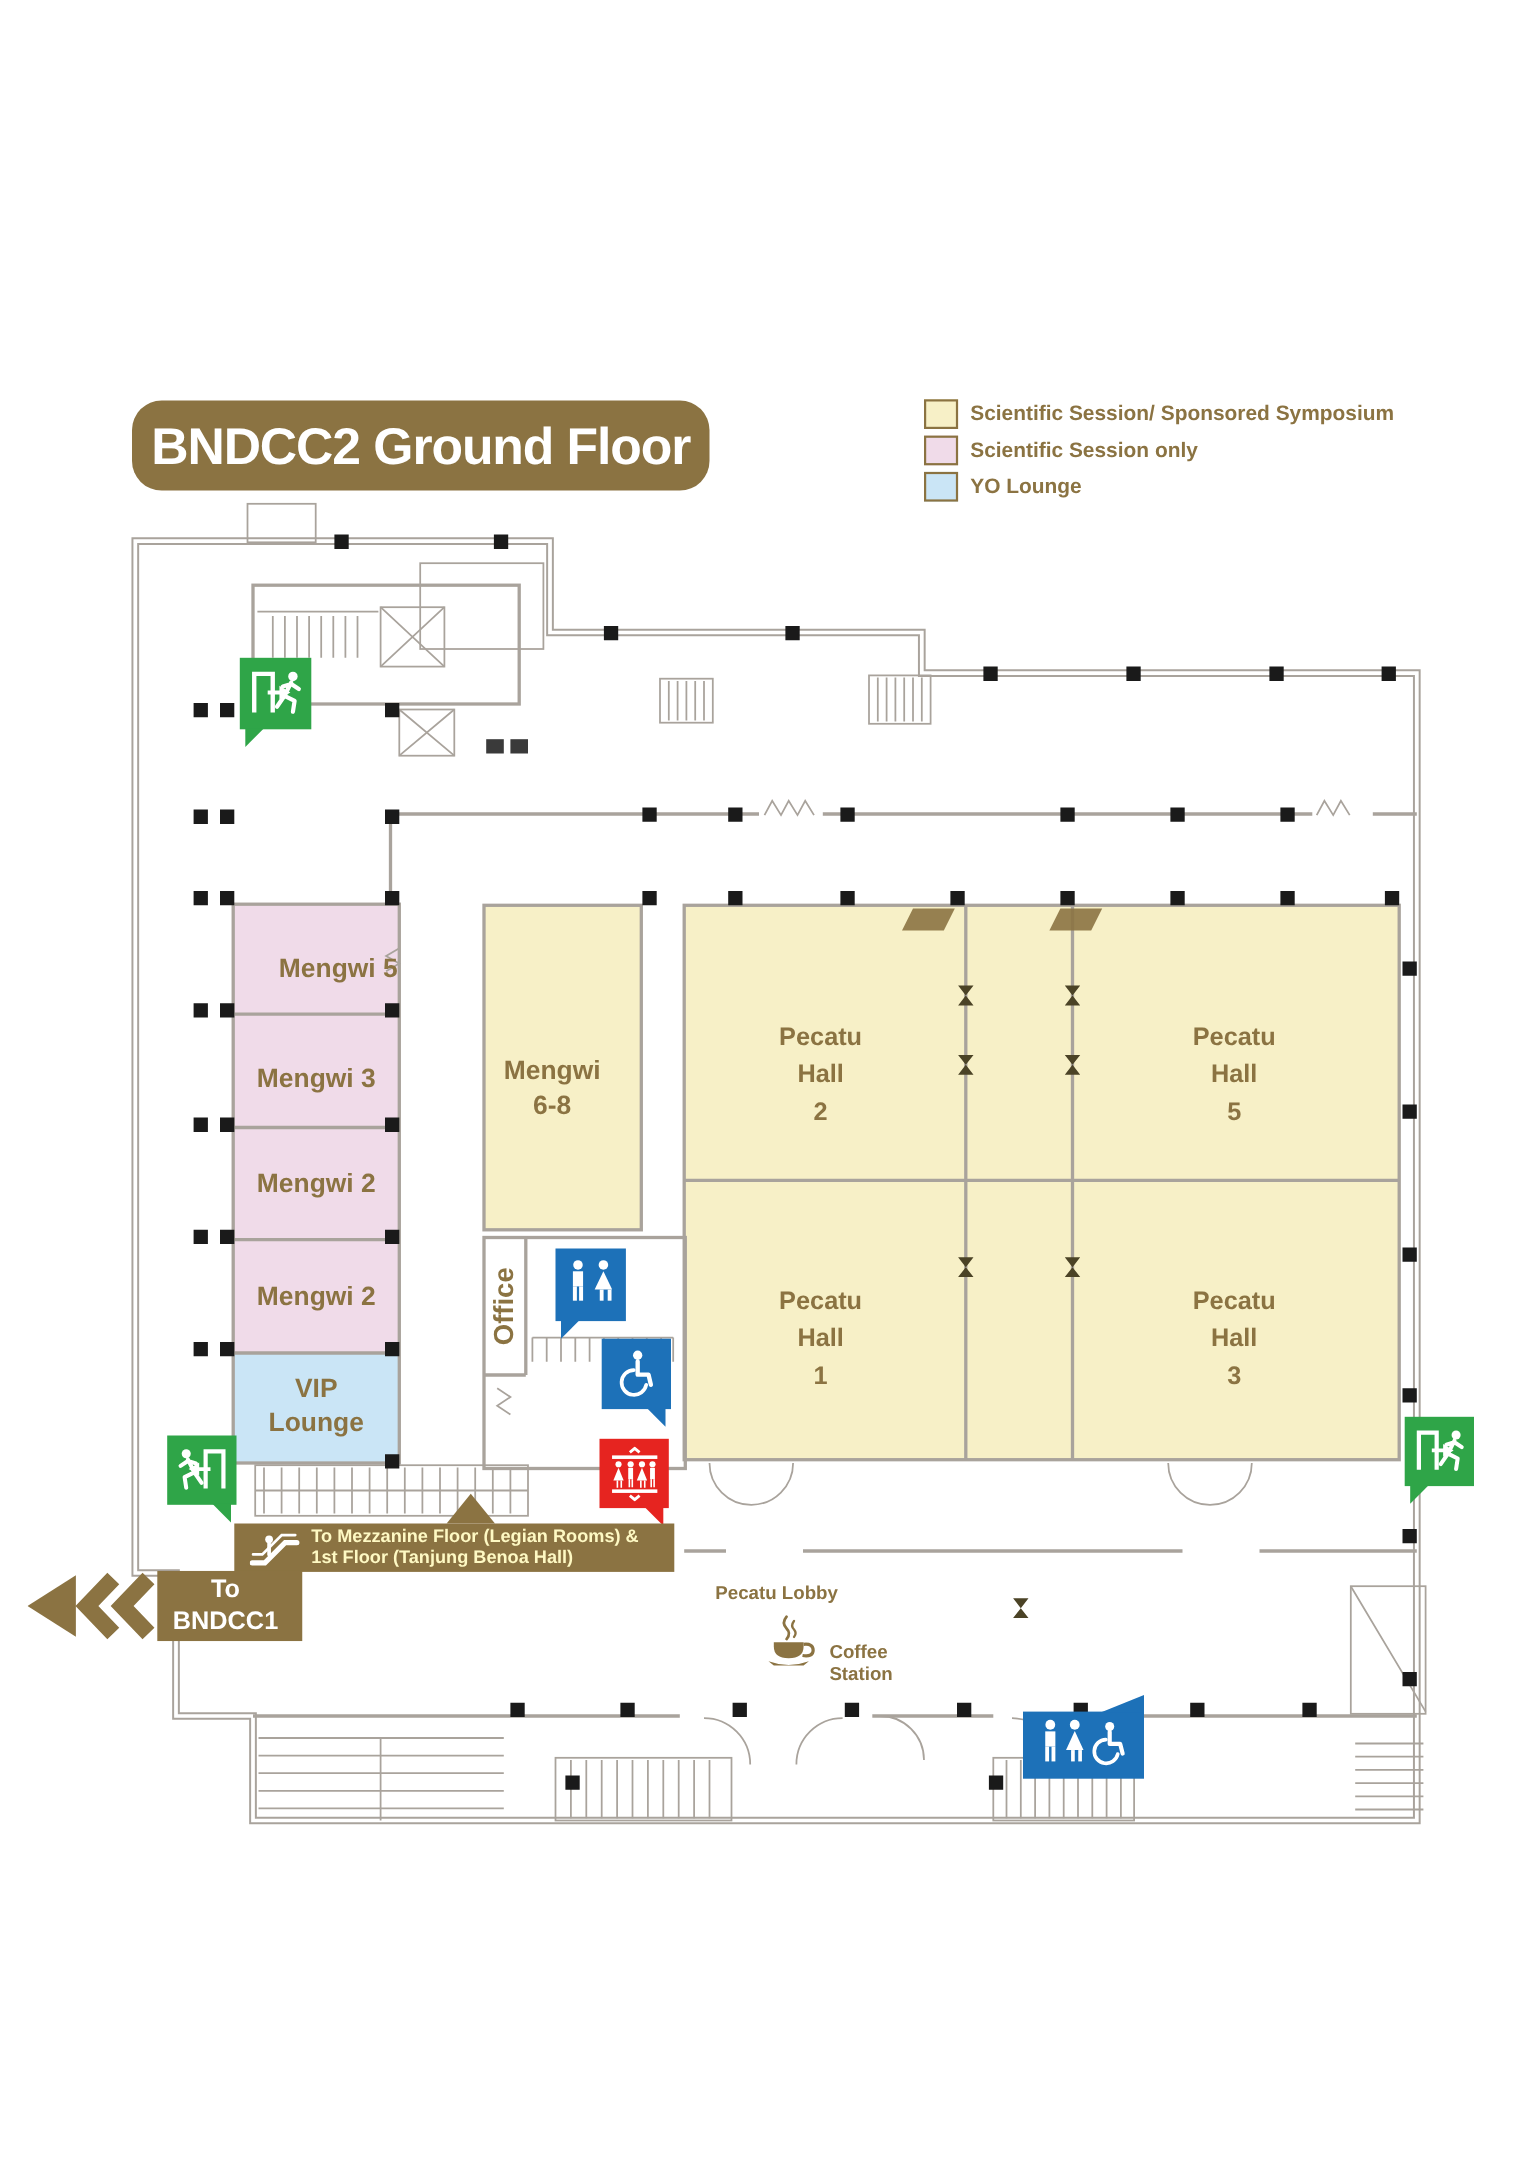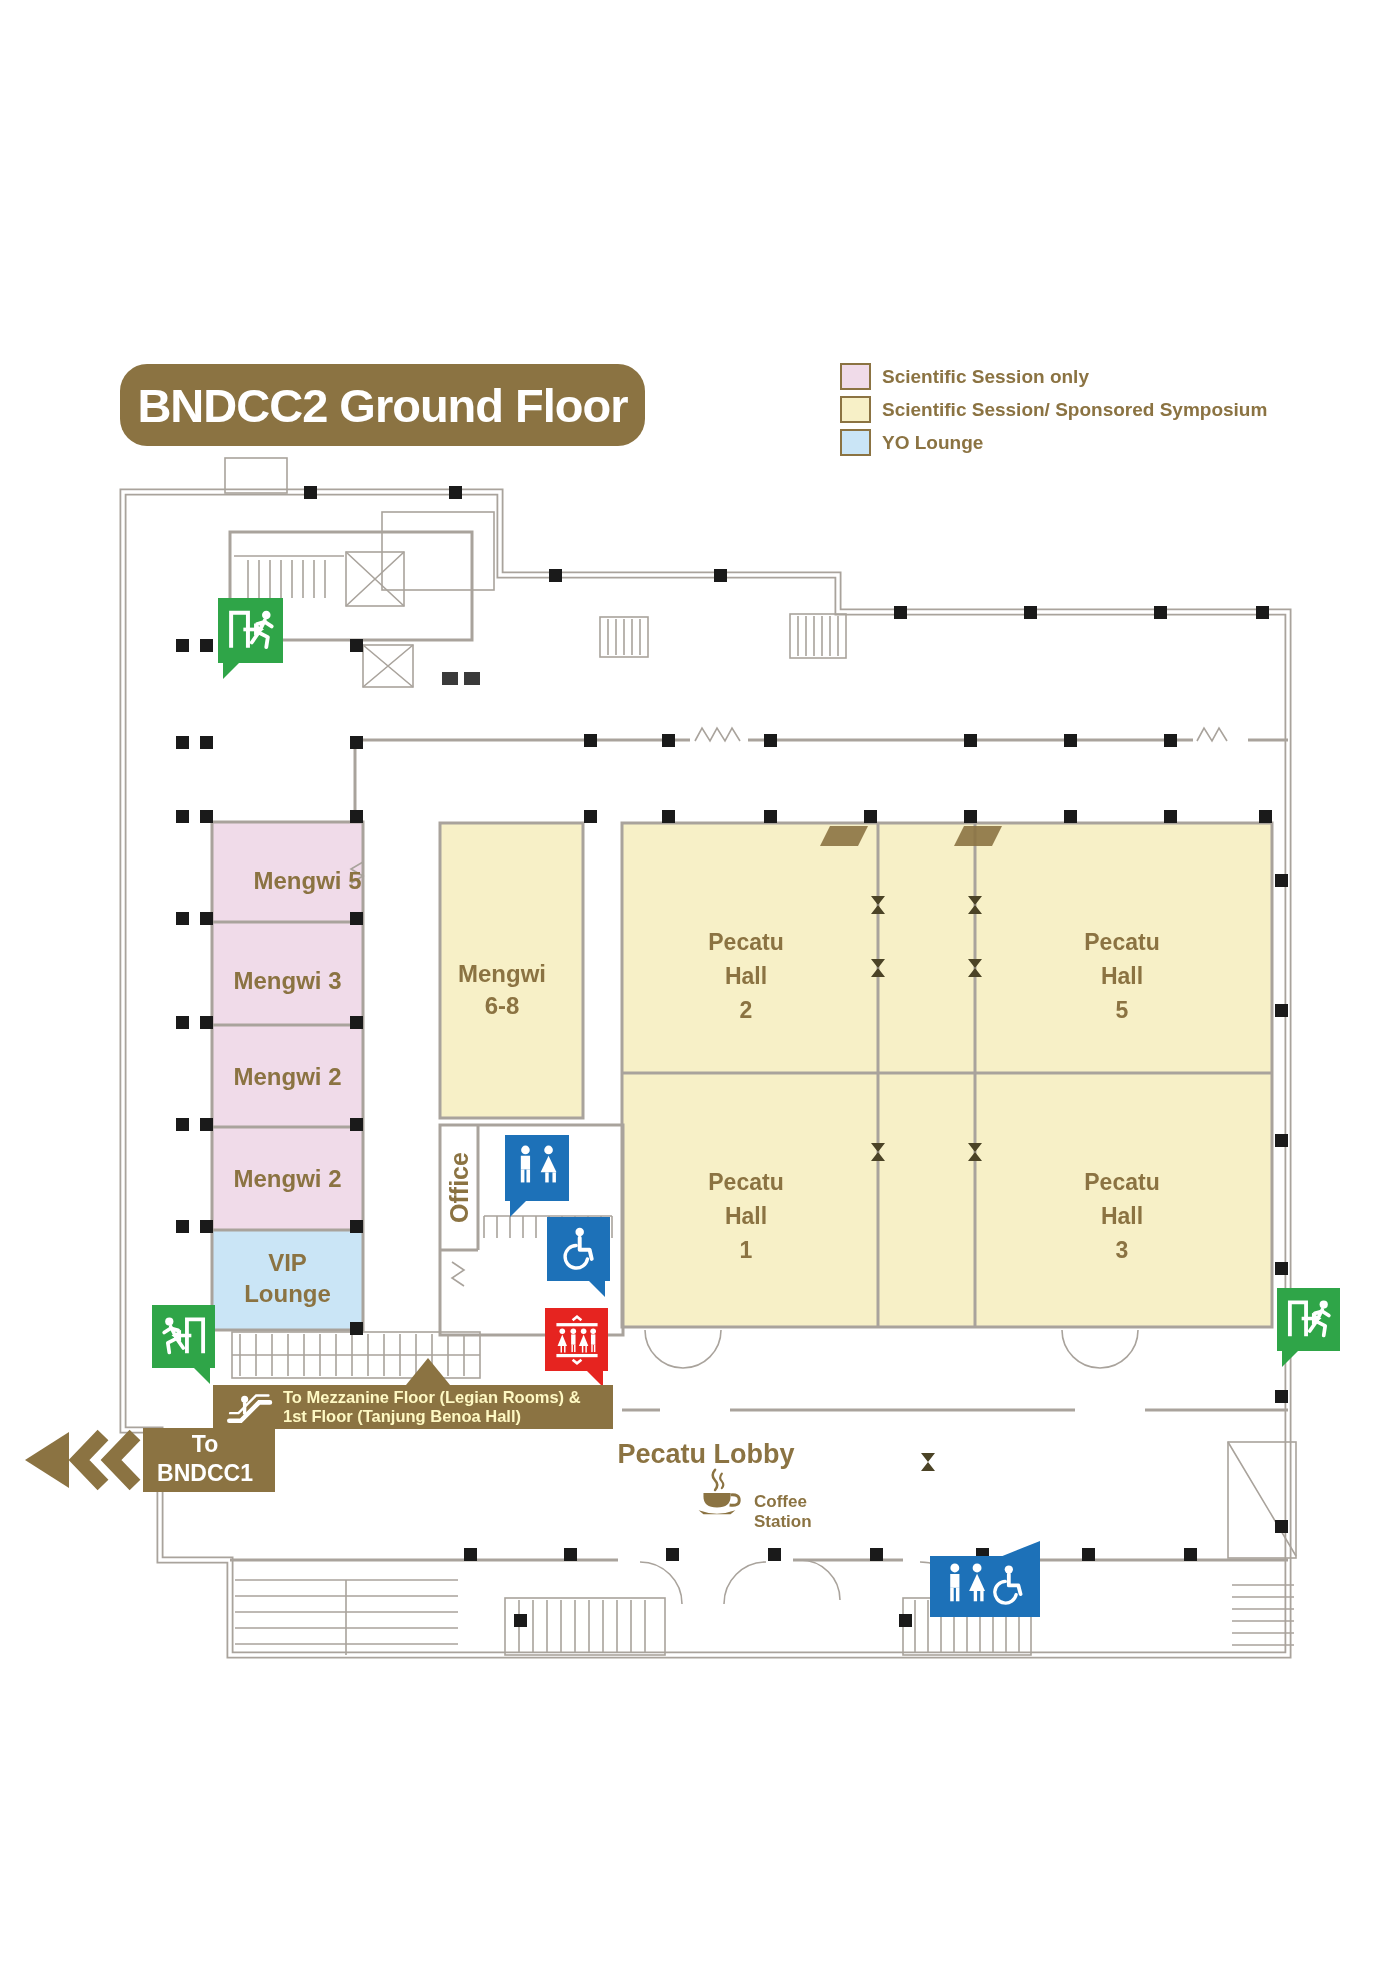--- a/index.html
+++ b/index.html
@@ -30,21 +30,21 @@
   #r-m68{left:440px;top:823px;width:143px;height:295px;background:var(--c-cream);}
   #r-halls{left:622px;top:823px;width:650px;height:504px;background:var(--c-cream);}
   .mengwi-label{width:151px;left:212px;font-size:24px;}
   #l-m5{top:867px;padding-left:20px;} #l-m3{top:967px;} #l-m2{top:1063px;} #l-m1{top:1165px;}
   #l-vip{left:212px;width:151px;top:1247px;font-size:24px;line-height:1.3;}
   #l-m68{left:440px;width:124px;top:958px;font-size:24px;line-height:1.35;}
   .hall-label{width:160px;font-size:23px;line-height:1.48;}
   #l-h2{left:666px;top:925px;} #l-h5{left:1042px;top:925px;}
   #l-h1{left:666px;top:1165px;} #l-h3{left:1042px;top:1165px;}
   #l-office{left:399px;top:1173px;width:120px;font-size:25px;transform:rotate(-90deg);}
-  #l-lobby{left:606px;top:1439px;width:200px;font-size:27px;white-space:nowrap;}
+  #l-lobby{left:606px;top:1439px;width:200px;font-size:17px;white-space:nowrap;}
   
   #plan-svg{position:absolute;left:0;top:0;z-index:2;pointer-events:none;}
   .w{fill:none;stroke:var(--c-wall);stroke-width:3;}
   .w2{fill:none;stroke:var(--c-wall);stroke-width:7;}
   .wi{fill:none;stroke:#fff;stroke-width:3.4;}
   .thin{fill:none;stroke:var(--c-wall);stroke-width:1.6;}
   .gap{fill:#fff;}
   .col{fill:var(--c-column);}
   .wedge{fill:var(--c-brown);opacity:.9;}
   .bt{fill:#4B4326;}
@@ -79,26 +79,26 @@
 <body>
 
 <div id="stage">
 
   <div class="title-bar">
     <span>BNDCC2 Ground Floor</span>
   </div>
 
   <div class="legend">
     <div class="legend-row">
+      <div class="swatch sw-cream"></div>
+      <span>Scientific Session/ Sponsored Symposium</span>
+    </div>
+    <div class="legend-row">
       <div class="swatch sw-pink"></div>
       <span>Scientific Session only</span>
-    </div>
-    <div class="legend-row">
-      <div class="swatch sw-cream"></div>
-      <span>Scientific Session/ Sponsored Symposium</span>
     </div>
     <div class="legend-row">
       <div class="swatch sw-blue"></div>
       <span>YO Lounge</span>
     </div>
   </div>
 
   <div class="room" id="r-m5"></div>
   <div class="room" id="r-m3"></div>
   <div class="room" id="r-m2"></div>

